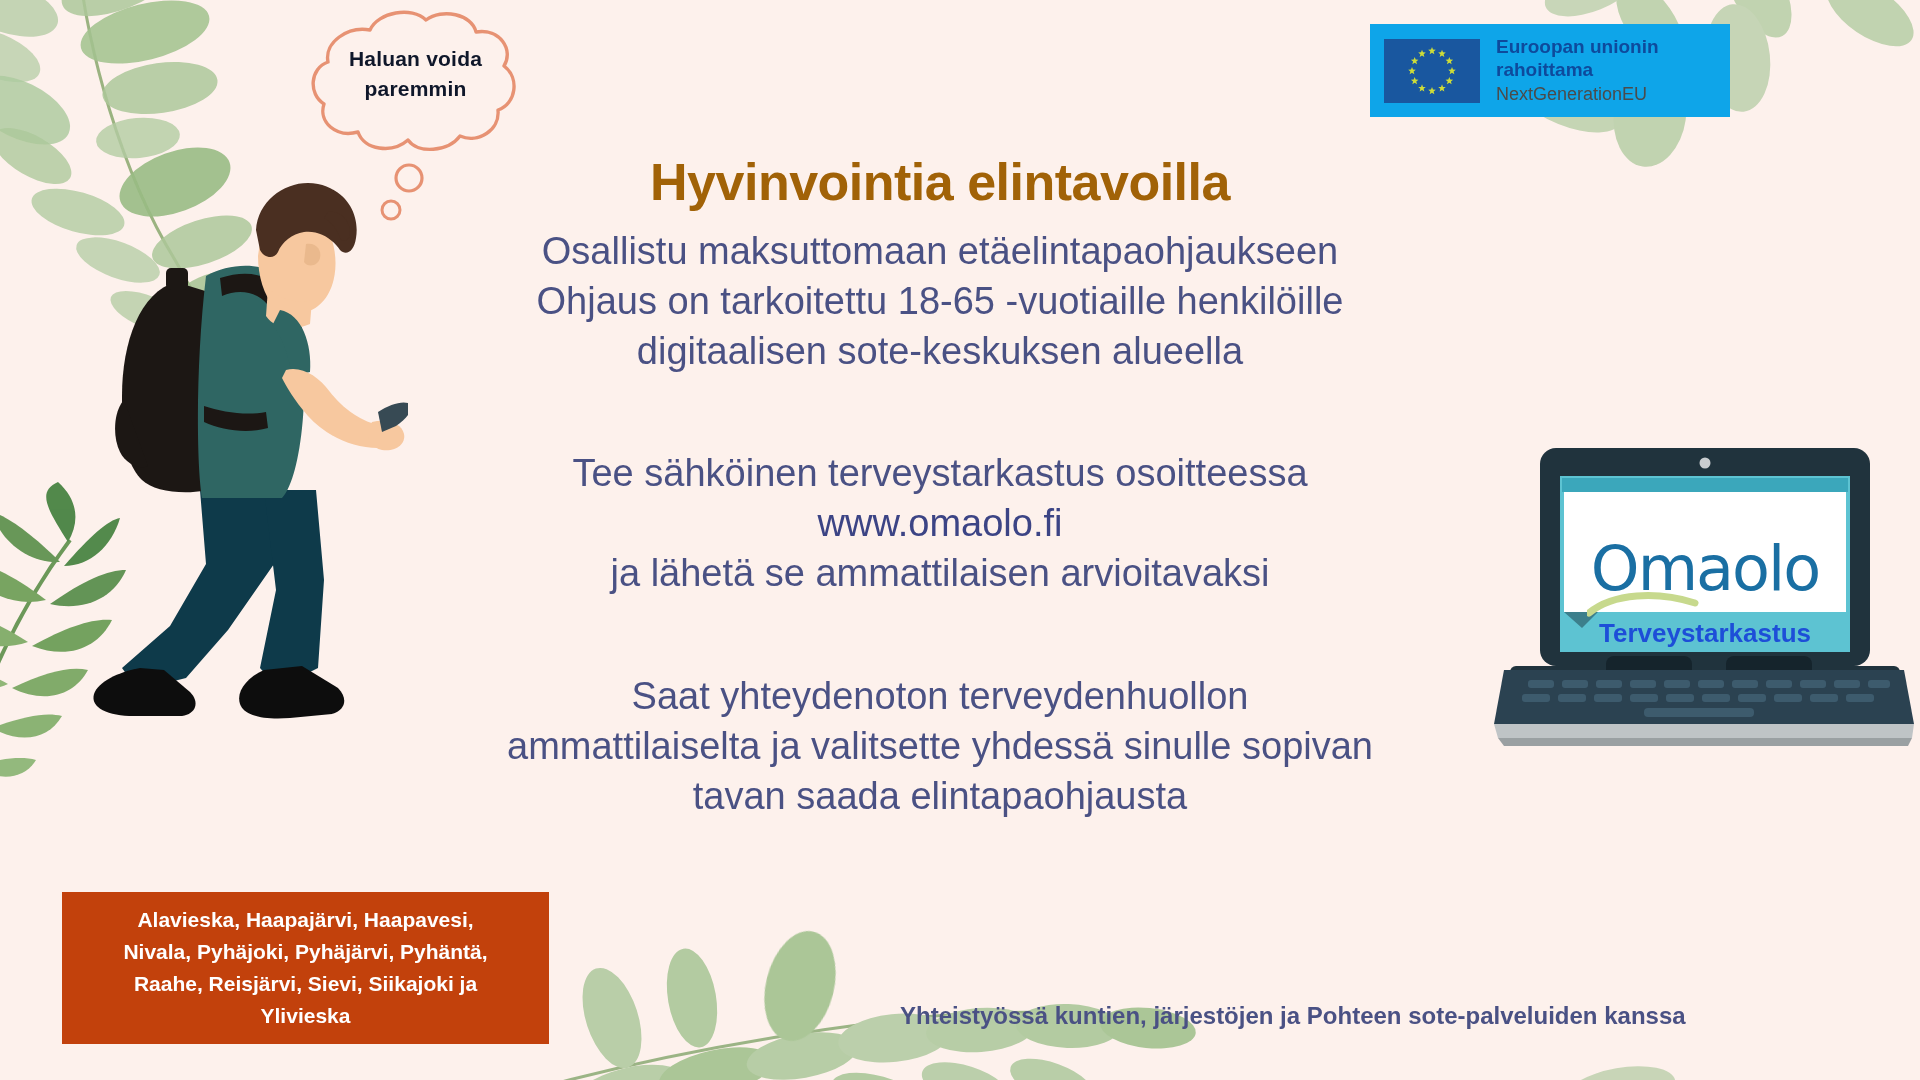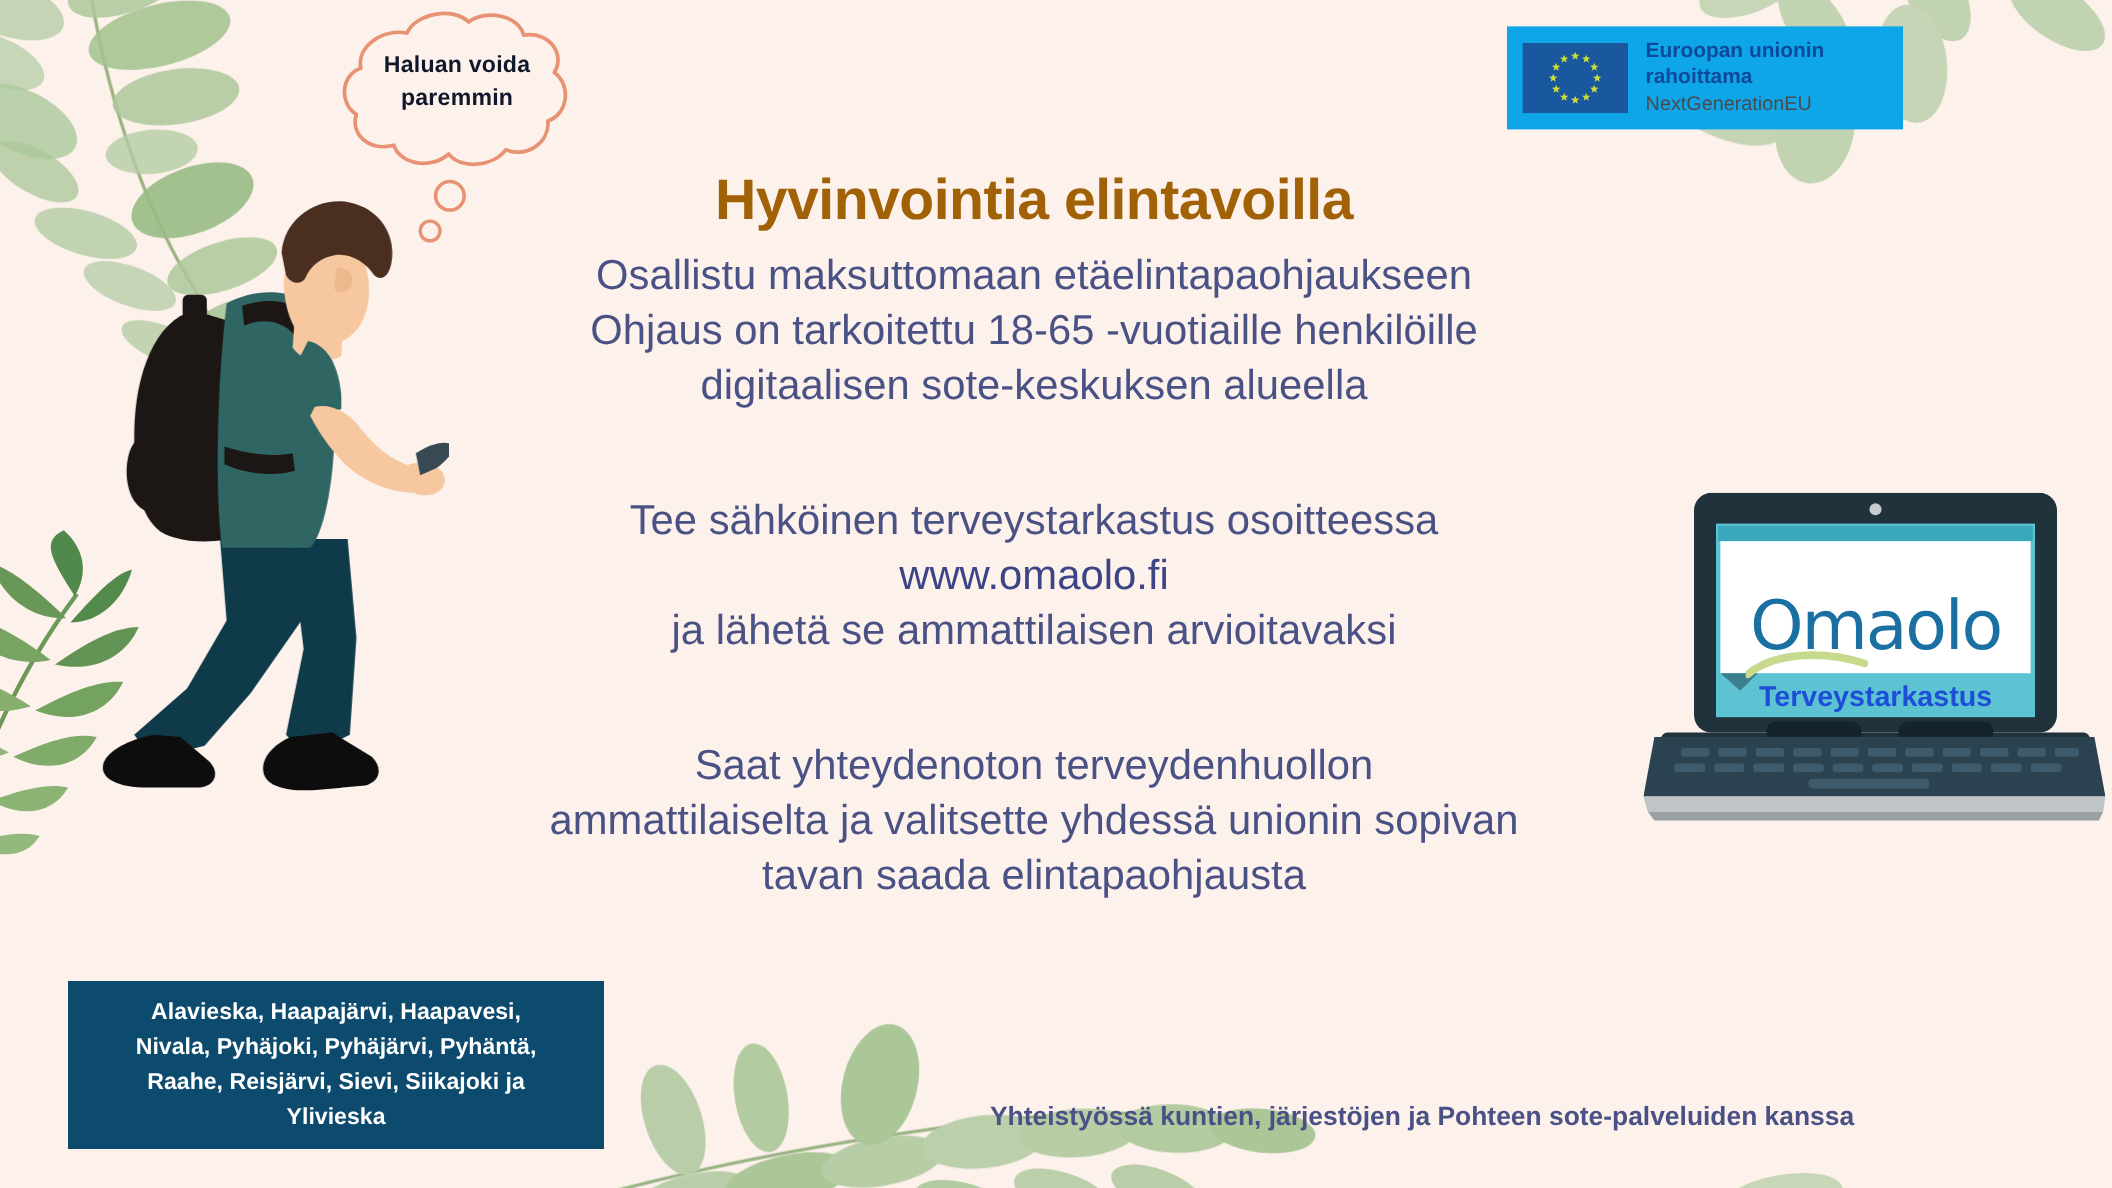--- a/index.html
+++ b/index.html
@@ -109,21 +109,21 @@
     font-family: "DejaVu Sans", sans-serif;
   }
 
   
   #municipality-box {
     position: absolute;
     left: 62px;
     top: 892px;
     width: 487px;
     height: 152px;
-    background: #0c4a6e;
+    background: #c2410c;
     display: flex;
     align-items: center;
     justify-content: center;
   }
   #municipality-text {
     color: #ffffff;
     font-size: 21px;
     font-weight: bold;
     line-height: 1.52;
     text-align: center;
@@ -341,21 +341,21 @@
     </div>
 
     <div class="para">
       <div>Tee sähköinen terveystarkastus osoitteessa</div>
       <div class="url-line">www.omaolo.fi</div>
       <div>ja lähetä se ammattilaisen arvioitavaksi</div>
     </div>
 
     <div class="para">
       <div>Saat yhteydenoton terveydenhuollon</div>
-      <div>ammattilaiselta ja valitsette yhdessä unionin sopivan</div>
+      <div>ammattilaiselta ja valitsette yhdessä sinulle sopivan</div>
       <div>tavan saada elintapaohjausta</div>
     </div>
   </div>
 
   <div id="laptop">
     <svg viewBox="0 0 420 300" width="420" height="300" style="position:absolute;left:0;top:0;">
 
       <rect x="46" y="0" width="330" height="218" rx="16" fill="#20333d"></rect>
 
       <circle cx="211" cy="15" r="5.5" fill="#c9cdd0"></circle>

